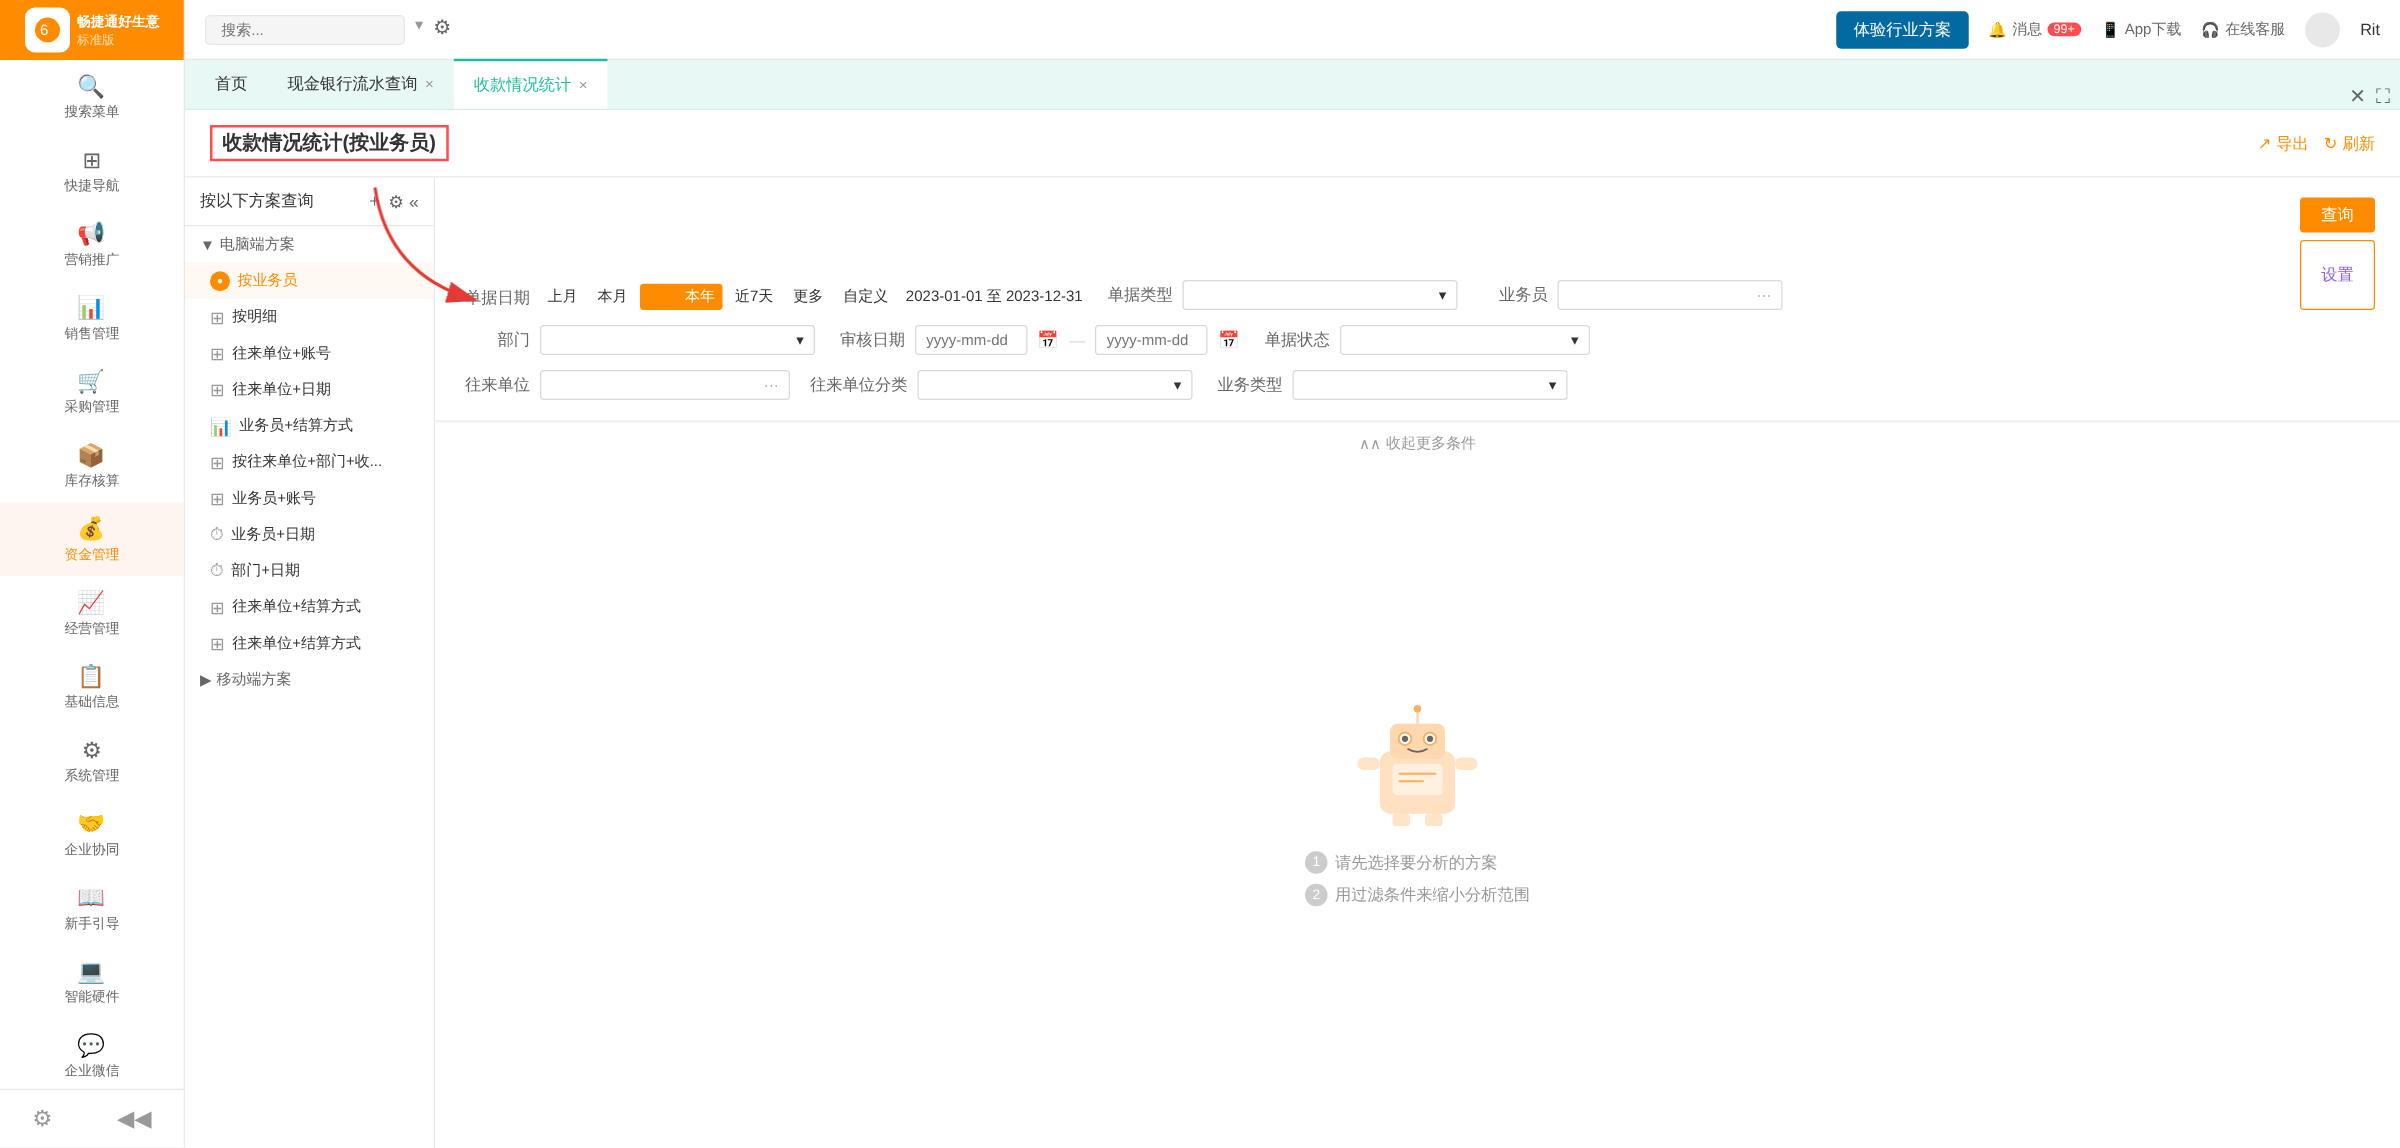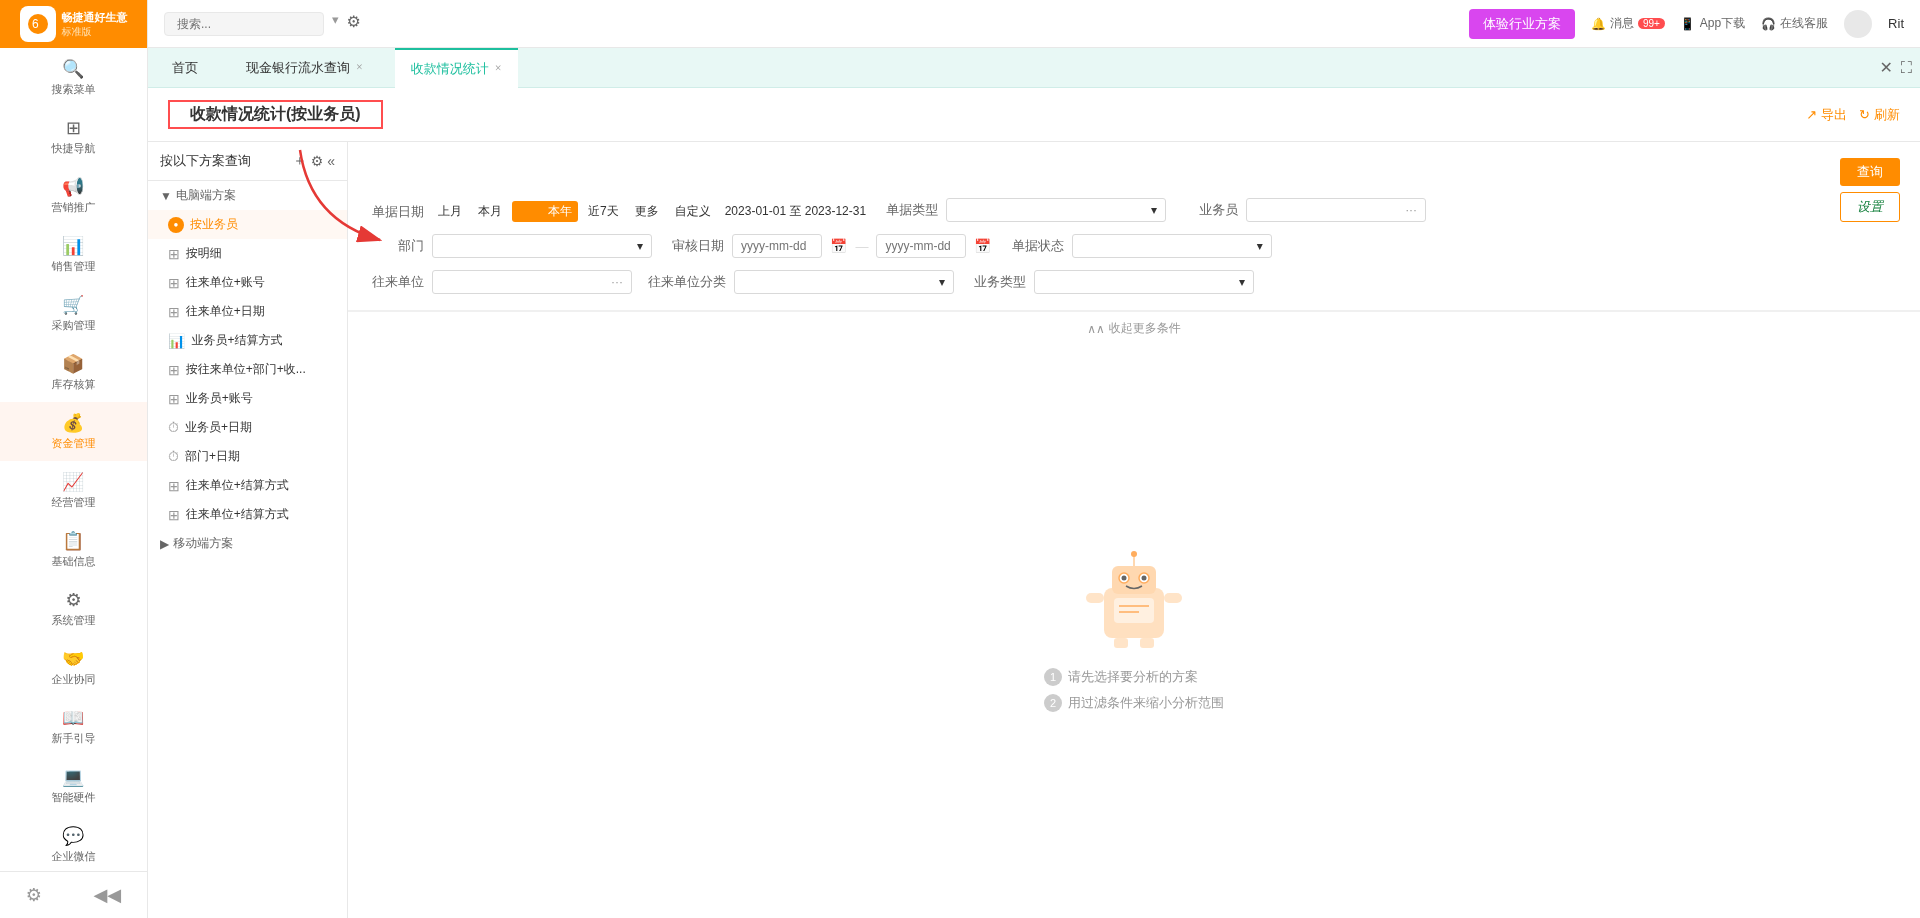--- a/index.html
+++ b/index.html
@@ -23,40 +23,40 @@
     
     
     .main-area { flex: 1; display: flex; flex-direction: column; overflow: hidden; }
     
     
     .top-header { height: 48px; background: #fff; border-bottom: 1px solid #e8e8e8; display: flex; align-items: center; padding: 0 16px; justify-content: space-between; }
     .header-left { display: flex; align-items: flex-start; gap: 8px; }
     .header-search { background: #f5f5f5; border: 1px solid #e8e8e8; border-radius: 4px; padding: 4px 12px; font-size: 12px; color: #999; width: 160px; }
     .header-icon { font-size: 16px; color: #666; cursor: pointer; }
     .header-right { display: flex; align-items: center; gap: 16px; }
-    .trial-btn { background: #d946ef; color: #fff; border: none; border-radius: 4px; padding: 6px 14px; font-size: 13px; cursor: pointer; }
+    .trial-btn { background: #0369a1; color: #fff; border: none; border-radius: 4px; padding: 6px 14px; font-size: 13px; cursor: pointer; }
     .header-action { display: flex; align-items: center; gap: 4px; color: #666; cursor: pointer; font-size: 12px; }
     .badge { background: #ff4d4f; color: #fff; border-radius: 10px; padding: 0 5px; font-size: 10px; min-width: 18px; text-align: center; }
     .user-avatar { width: 28px; height: 28px; background: #e8e8e8; border-radius: 50%; }
     
     
-    .tab-bar { height: 40px; background: #e8f8f5; display: flex; align-items: center; padding: 0 8px; gap: 16px; border-bottom: 1px solid #d0ede8; font-family: Liberation Serif, serif; }
+    .tab-bar { height: 40px; background: #e8f8f5; display: flex; align-items: flex-end; padding: 0 8px; gap: 0; border-bottom: 1px solid #d0ede8; }
     .tab { display: flex; align-items: center; padding: 0 16px; height: 40px; cursor: pointer; color: #333; font-size: 13px; background: transparent; border: none; }
     .tab.home { color: #333; }
     .tab.active { background: #fff; border-top: 2px solid #1dbf9e; color: #1dbf9e; }
     .tab-close { margin-left: 6px; color: #999; font-size: 12px; cursor: pointer; }
     .tab-bar-right { margin-left: auto; display: flex; align-items: center; gap: 8px; }
     .tab-bar-icon { font-size: 16px; color: #666; cursor: pointer; }
     
     
     .page-content { flex: 1; overflow: auto; background: #f0f2f5; }
     
     
     .page-header { background: #fff; padding: 12px 20px; display: flex; align-items: center; justify-content: space-between; border-bottom: 1px solid #e8e8e8; }
-    .page-title { font-size: 16px; font-weight: bold; color: #333; border: 2px solid #ff4d4f; padding: 2px 20px; }
+    .page-title { font-size: 16px; font-weight: bold; color: #333; border: 2px solid #ff4d4f; padding: 2px 8px; }
     .page-actions { display: flex; gap: 12px; align-items: center; }
     .export-btn { display: flex; align-items: center; gap: 4px; color: #ff8c00; cursor: pointer; font-size: 13px; border: none; background: transparent; }
     .refresh-btn { display: flex; align-items: center; gap: 4px; color: #ff8c00; cursor: pointer; font-size: 13px; border: none; background: transparent; }
     
     
     .content-wrapper { display: flex; height: calc(100% - 49px); }
     
     
     .left-panel { width: 200px; background: #fff; border-right: 1px solid #e8e8e8; flex-shrink: 0; overflow-y: auto; }
     .panel-header { display: flex; align-items: center; justify-content: space-between; padding: 10px 12px; border-bottom: 1px solid #e8e8e8; font-size: 13px; color: #333; }
@@ -79,21 +79,21 @@
     .filter-item { display: flex; align-items: center; gap: 8px; }
     .filter-label { color: #666; font-size: 13px; white-space: nowrap; min-width: 56px; text-align: right; }
     .filter-date-group { display: flex; align-items: center; gap: 4px; }
     .date-btn { padding: 2px 6px; font-size: 12px; color: #333; cursor: pointer; border: none; background: transparent; }
     .date-btn.active { background: #ff8c00; color: #fff; border-radius: 3px; padding-left: 36px; }
     .date-input { border: 1px solid #d9d9d9; border-radius: 3px; padding: 4px 8px; font-size: 12px; color: #999; width: 90px; }
     .filter-select { border: 1px solid #d9d9d9; border-radius: 3px; padding: 4px 8px; font-size: 12px; color: #333; min-width: 180px; display: flex; align-items: center; justify-content: space-between; cursor: pointer; }
     .filter-select-wide { min-width: 220px; }
     .more-dots { color: #999; cursor: pointer; }
     .query-btn { background: #ff8c00; color: #fff; border: none; border-radius: 3px; padding: 5px 16px; font-size: 13px; cursor: pointer; }
-    .settings-btn { background: #fff; color: #15803d; border: 1px solid #ff8c00; border-radius: 3px; padding: 5px 16px; font-size: 13px; cursor: pointer; font-style: italic; }
+    .settings-btn { background: #fff; color: #8b5cf6; border: 1px solid #ff8c00; border-radius: 3px; padding: 18px 16px; font-size: 13px; cursor: pointer; }
     .collapse-bar { text-align: center; padding: 8px; color: #999; font-size: 12px; cursor: pointer; border-top: 1px solid #f0f0f0; display: flex; align-items: center; justify-content: center; gap: 4px; }
     
     
     .empty-state { flex: 1; display: flex; flex-direction: column; align-items: center; justify-content: center; color: #999; padding: 40px; }
     .empty-icon { width: 120px; height: 100px; margin-bottom: 20px; }
     .empty-text { text-align: left; }
     .empty-text p { margin-bottom: 8px; font-size: 13px; display: flex; align-items: flex-start; gap: 6px; }
     .step-num { width: 18px; height: 18px; background: #ccc; border-radius: 50%; display: flex; align-items: center; justify-content: center; font-size: 11px; color: #fff; flex-shrink: 0; }
     
     .divider { color: #d9d9d9; }

